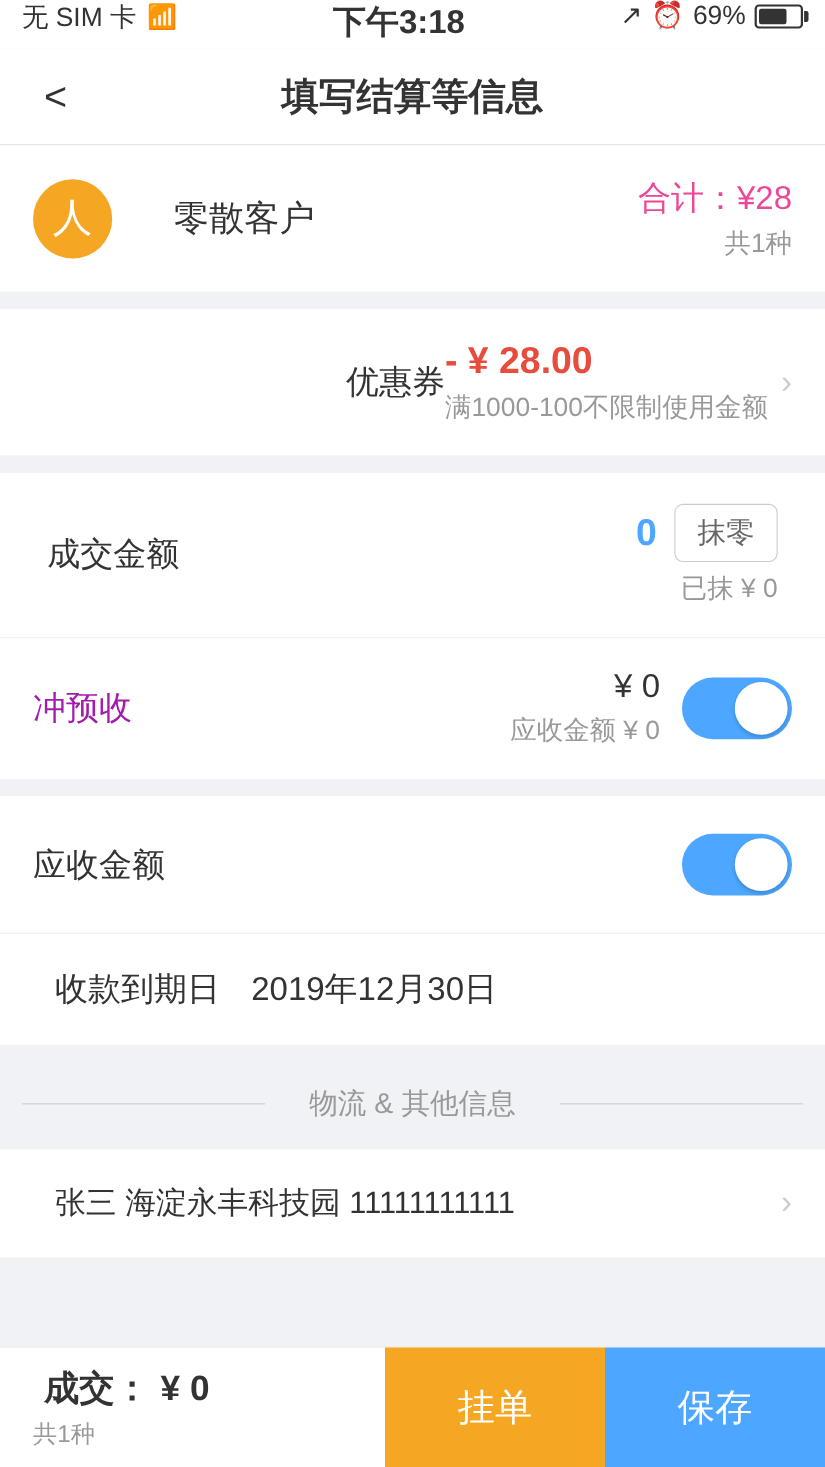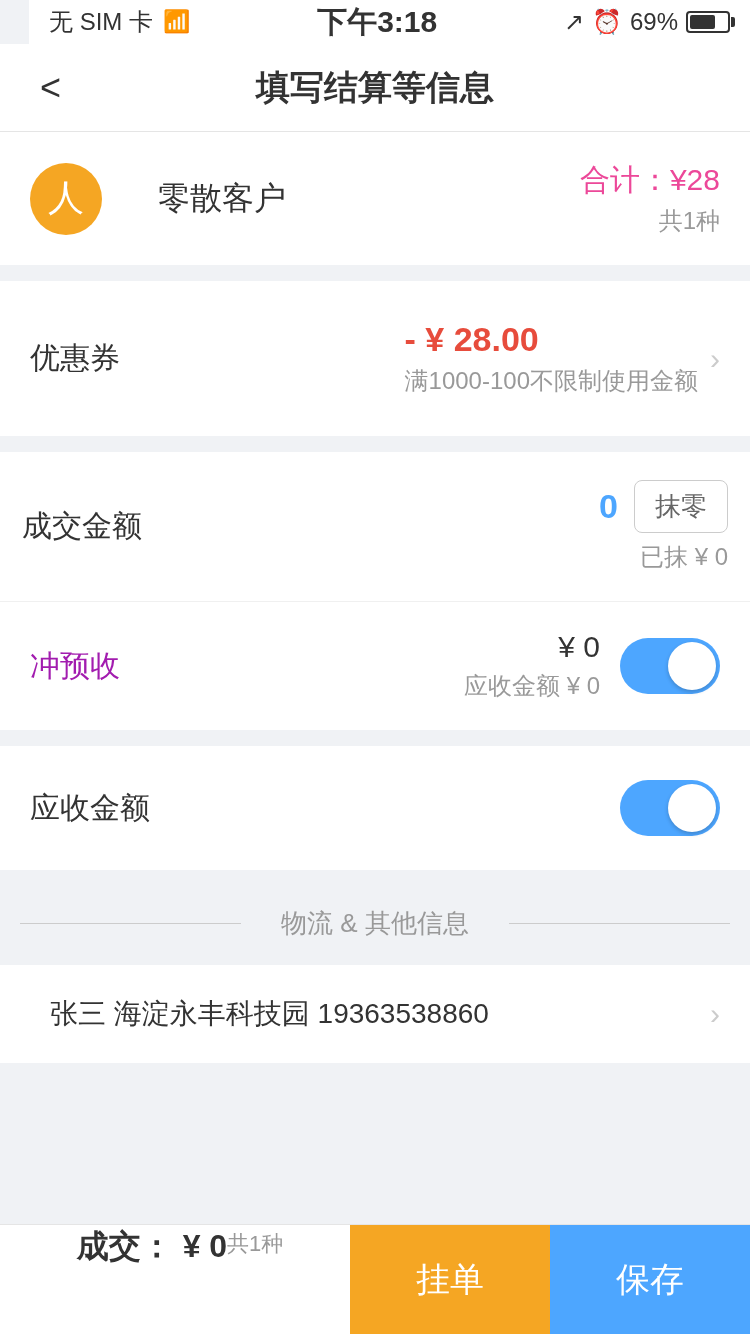--- a/index.html
+++ b/index.html
@@ -13,26 +13,25 @@
       color: #333;
       position: relative;
       overflow-x: hidden;
     }
 
     
     .status-bar {
       background: #fff;
       height: 44px;
       display: flex;
-      align-items: center;
+      align-items: flex-start;
       justify-content: space-between;
       padding: 0 20px;
       font-size: 24px;
       font-weight: 500;
-      margin-left: 29px;
     }
     .status-left { display: flex; align-items: center; gap: 10px; }
     .status-center { font-size: 30px; font-weight: 600; }
     .status-right { display: flex; align-items: center; gap: 8px; font-size: 24px; }
     .battery-icon {
       width: 44px; height: 22px; border: 2px solid #333; border-radius: 4px;
       position: relative; display: flex; align-items: center; padding: 2px;
     }
     .battery-icon::after {
       content: ''; position: absolute; right: -7px; top: 50%; transform: translateY(-50%);
@@ -92,38 +91,38 @@
     }
     .customer-name { font-size: 32px; font-weight: 500; margin-left: 36px; }
     .customer-right { text-align: right; }
     .total-label { font-size: 30px; color: #ec4899; }
     .count-label { font-size: 24px; color: #999; margin-top: 4px; }
 
     
     .row-item {
       display: flex;
       align-items: center;
-      justify-content: space-between;
-      padding: 39px 30px;
+      justify-content: flex-end;
+      padding: 28px 30px;
       border-bottom: 1px solid #f0f0f0;
       background: #fff;
     }
     .row-item:last-child { border-bottom: none; }
     .row-label { font-size: 30px; color: #333; }
     .row-right { display: flex; align-items: center; gap: 12px; }
     .row-value-red { color: #e74c3c; font-size: 34px; font-weight: 600; }
     .row-sub { font-size: 24px; color: #999; margin-top: 6px; text-align: right; }
     .chevron { color: #ccc; font-size: 30px; }
 
     
     .amount-row {
       display: flex;
       align-items: center;
       justify-content: space-between;
-      padding: 28px 22px;
+      padding: 28px 43px;
       border-bottom: 1px solid #f0f0f0;
       background: #fff;
     }
     .amount-label { font-size: 30px; color: #333; }
     .amount-value { font-size: 34px; color: #4da6ff; font-weight: 600; }
     .round-btn {
       border: 1px solid #ccc;
       border-radius: 8px;
       padding: 8px 20px;
       font-size: 26px;
@@ -217,20 +216,21 @@
       left: 0;
       width: 750px;
       height: 110px;
       display: flex;
       background: #fff;
       border-top: 1px solid #e5e5e5;
     }
     .bottom-info {
       flex: 1;
       display: flex;
+      flex-direction: column;
       justify-content: center;
       padding: 0 30px;
     }
     .bottom-deal { font-size: 28px; color: #333; }
     .bottom-deal span { font-size: 32px; font-weight: 600; margin-left: 10px; }
     .bottom-count { font-size: 22px; color: #999; margin-top: 4px; }
     .bottom-btn-pend {
       width: 200px;
       background: #f5a623;
       color: #fff;
@@ -336,31 +336,37 @@
     </div>
   </div>
 
   <div class="section-card">
     <div class="debt-row">
       <span class="debt-label">应收金额</span>
       <div class="toggle">
         <div class="toggle-knob"></div>
       </div>
     </div>
+    <div class="due-date-row">
+      <span class="due-date-label">
+        <span>收款到期日</span>
+        <span>2019年12月30日</span>
+      </span>
+    </div>
   </div>
 
   <div class="divider-with-text">
     <div class="divider-line"></div>
     <span class="divider-text">物流 &amp; 其他信息</span>
     <div class="divider-line"></div>
   </div>
 
   <div class="section-card" style="margin-top:4px;">
     <div class="address-row">
-      <span class="address-value">张三 海淀永丰科技园 19363538860</span>
+      <span class="address-value">张三 海淀永丰科技园 11111111111</span>
       <span class="address-chevron">›</span>
     </div>
   </div>
 
 </div>
 
 <div class="bottom-bar">
   <div class="bottom-info">
     <div class="bottom-deal">
       <span>成交：</span><span>¥ 0</span>

